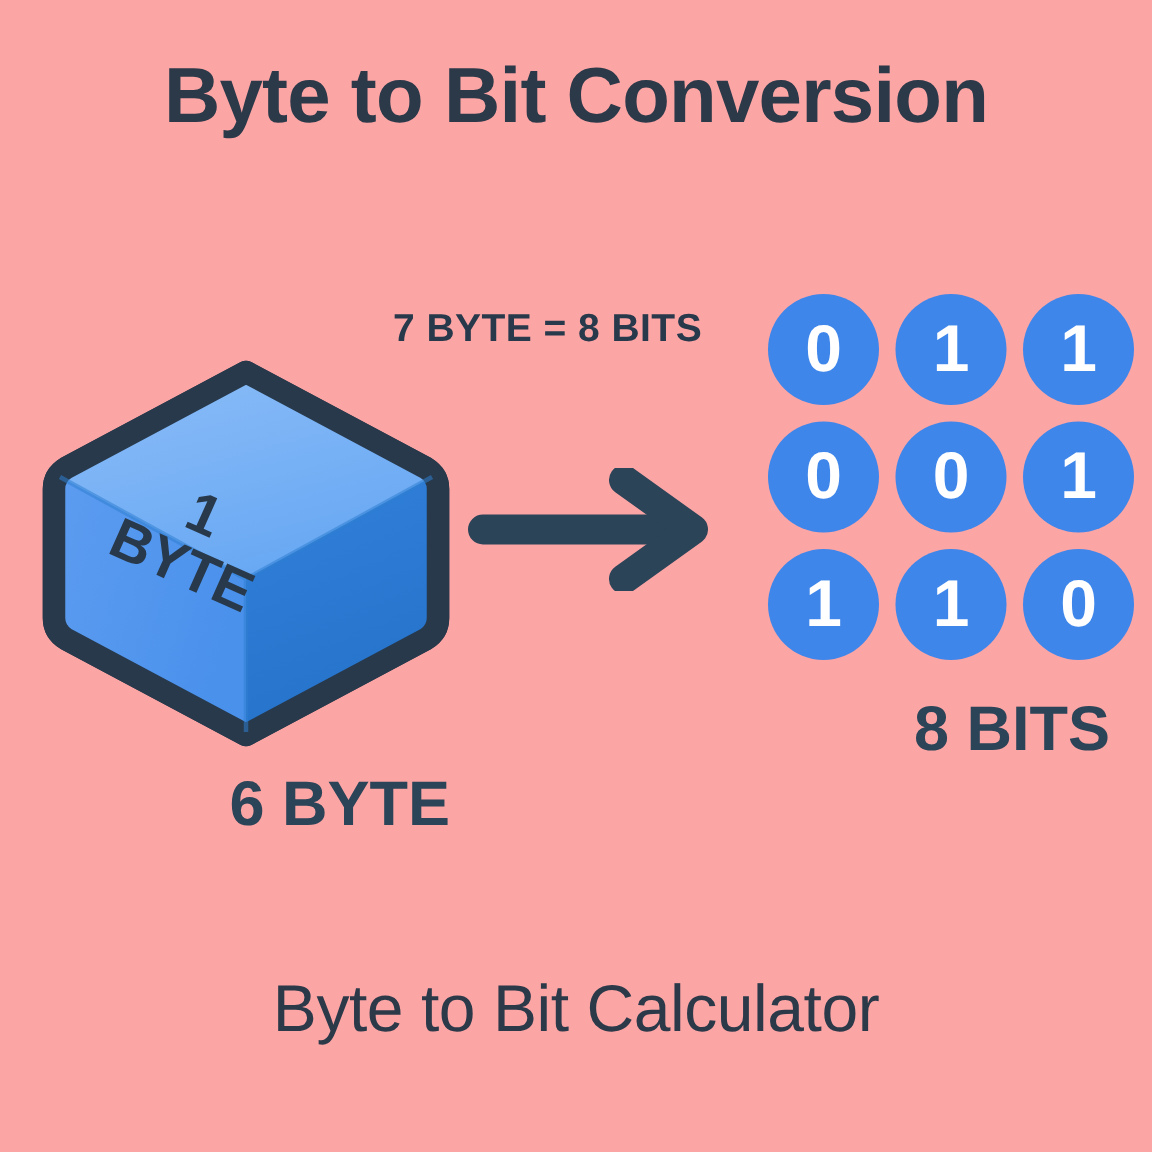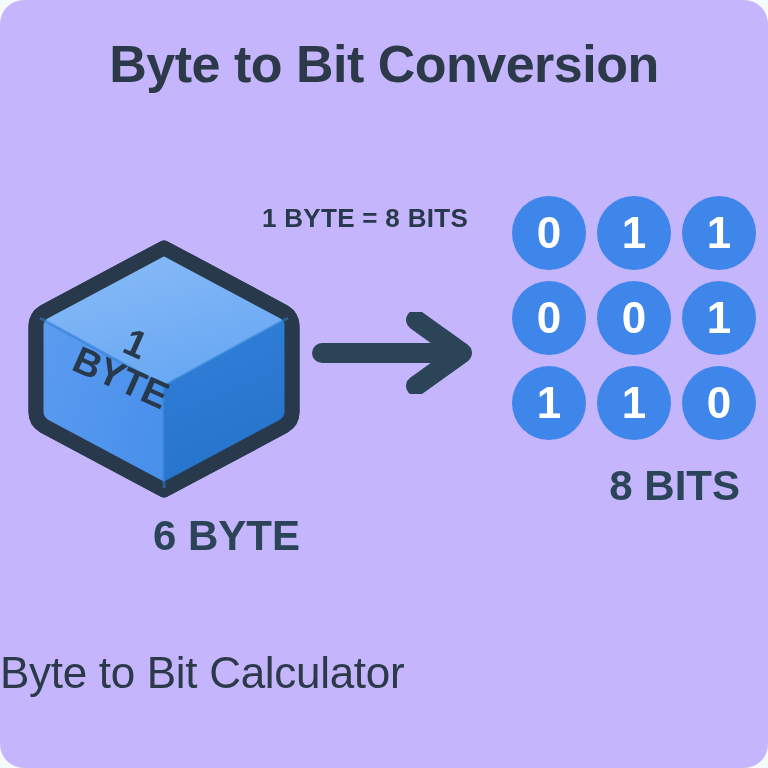--- a/index.html
+++ b/index.html
@@ -10,22 +10,21 @@
     width: 768px;
     height: 768px;
     background: #f7fafd;
     font-family: "Liberation Sans", sans-serif;
     overflow: hidden;
   }
   #infographic {
     position: relative;
     width: 768px;
     height: 768px;
-    background: #c4b5fd;
-    border-radius: 24px;
+    background: #fca5a5;
   }
 
   
   .title {
     position: absolute;
     left: 0;
     top: 34px;
     width: 768px;
     text-align: center;
     font-size: 52px;
@@ -127,36 +126,36 @@
     line-height: 1;
     box-sizing: border-box;
   }
 
   
   .footer {
     position: absolute;
     left: 0;
     top: 648px;
     width: 768px;
-    text-align: left;
+    text-align: center;
     font-size: 44px;
     font-weight: normal;
     color: #2b3949;
     letter-spacing: -0.3px;
     white-space: nowrap;
   }
 </style>
 </head>
 <body>
 
 <div id="infographic">
 
   <div class="title">Byte to Bit Conversion</div>
 
-  <div class="equation">1 BYTE = 8 BITS</div>
+  <div class="equation">7 BYTE = 8 BITS</div>
 
   <div class="cube-wrap">
     <svg class="cube-svg" width="272" height="258" viewBox="0 0 272 258">
       <defs>
         <linearGradient id="gtop" x1="0" y1="0" x2="0.5" y2="1">
           <stop offset="0%" stop-color="#8cbdf8"></stop>
           <stop offset="100%" stop-color="#68a8f3"></stop>
         </linearGradient>
         <linearGradient id="gleft" x1="0" y1="0" x2="1" y2="0.4">
           <stop offset="0%" stop-color="#5c9cf0"></stop>

